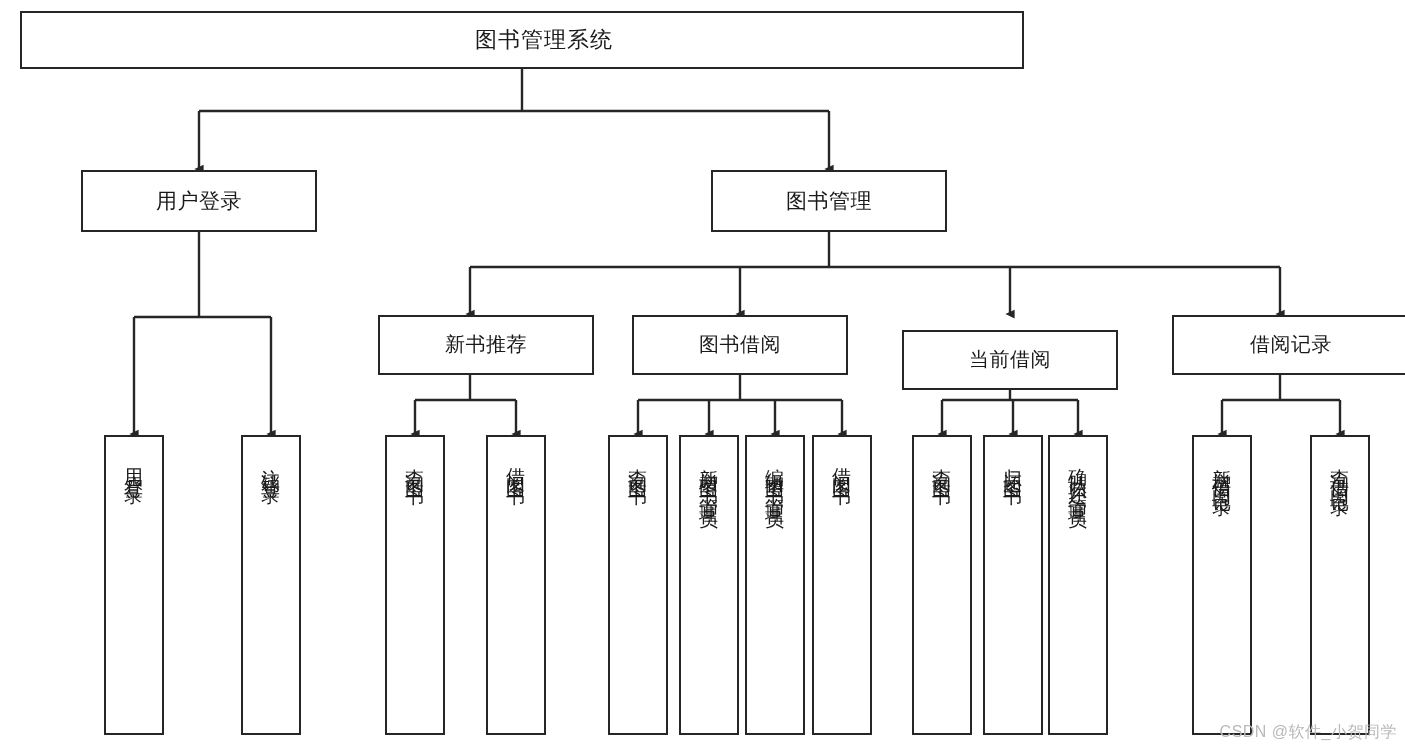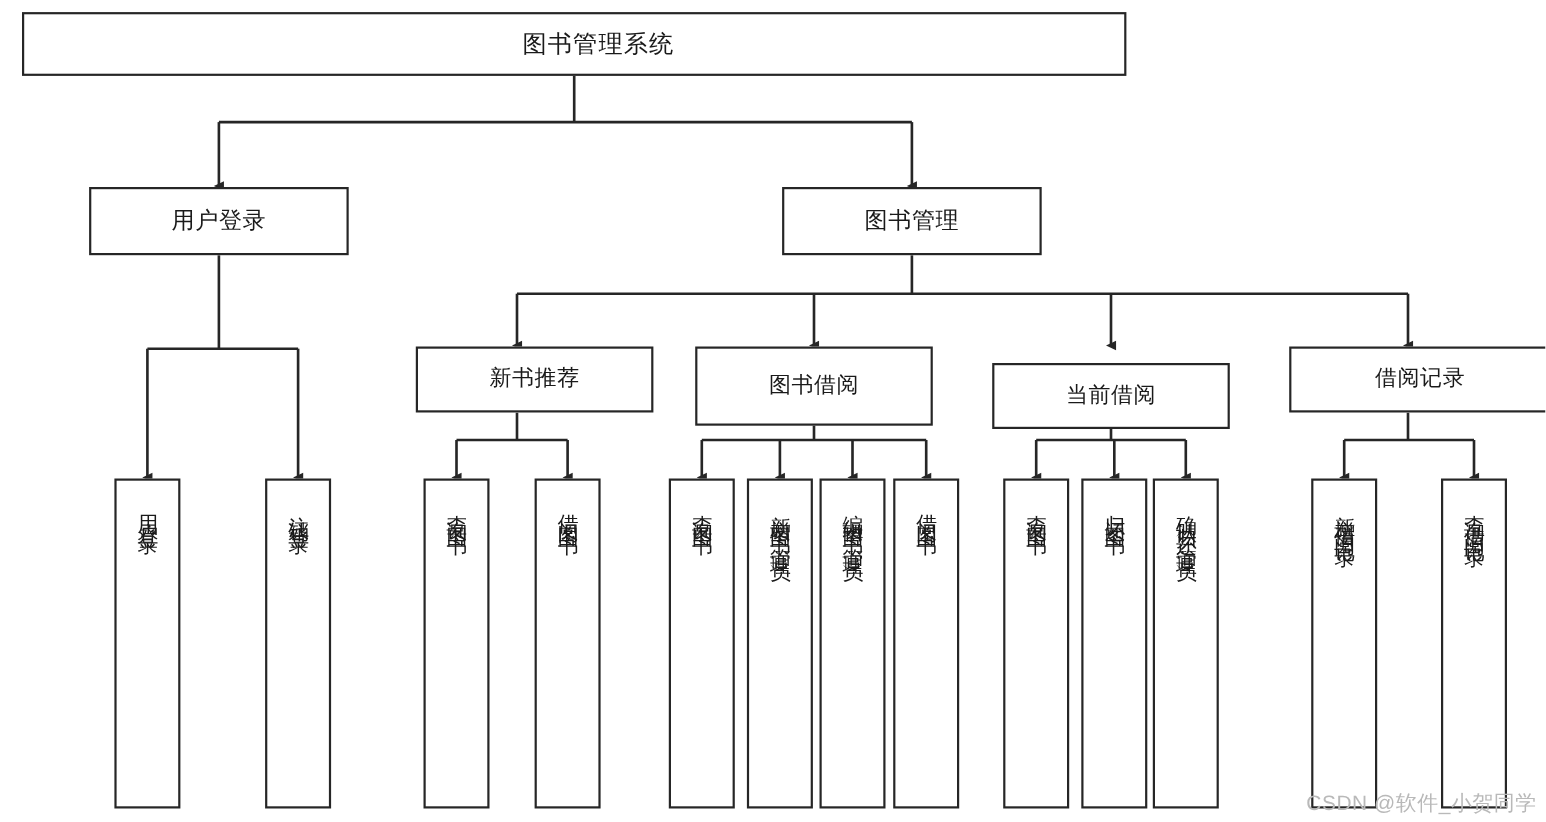--- a/index.html
+++ b/index.html
@@ -70,21 +70,21 @@
     text-orientation: upright;
     line-height: 1;
     letter-spacing: 6px;
     max-height: 100%;
     white-space: nowrap;
   }
   #watermark {
     position: absolute;
     right: 8px;
     bottom: 4px;
-    font-size: 19px;
+    font-size: 16px;
     color: #b9b9b9;
     letter-spacing: 0.5px;
     z-index: 5;
     white-space: nowrap;
     margin-top: 21px;
   }
 </style>
 </head>
 <body>
 
@@ -139,21 +139,21 @@
       </div>
       <div class="node level-2" style="left: 81px; top: 170px; width: 236px; height: 62px;">
         <span class="node-label">用户登录</span>
       </div>
       <div class="node level-2" style="left: 711px; top: 170px; width: 236px; height: 62px;">
         <span class="node-label">图书管理</span>
       </div>
       <div class="node level-3" style="left: 362px; top: 315px; width: 216px; height: 60px; margin-left: 16px;">
         <span class="node-label">新书推荐</span>
       </div>
-      <div class="node level-3" style="left: 632px; top: 315px; width: 216px; height: 72px;">
+      <div class="node level-3" style="left: 632px; top: 315px; width: 216px; height: 60px;">
         <span class="node-label">图书借阅</span>
       </div>
       <div class="node level-3" style="left: 902px; top: 315px; width: 216px; height: 60px; margin-top: 15px;">
         <span class="node-label">当前借阅</span>
       </div>
       <div class="node level-3" style="left: 1172px; top: 315px; width: 238px; height: 60px;">
         <span class="node-label">借阅记录</span>
       </div>
       <div class="node level-leaf" style="left: 104px; top: 435px; width: 60px; height: 300px;">
         <span class="node-label">用户登录</span>

